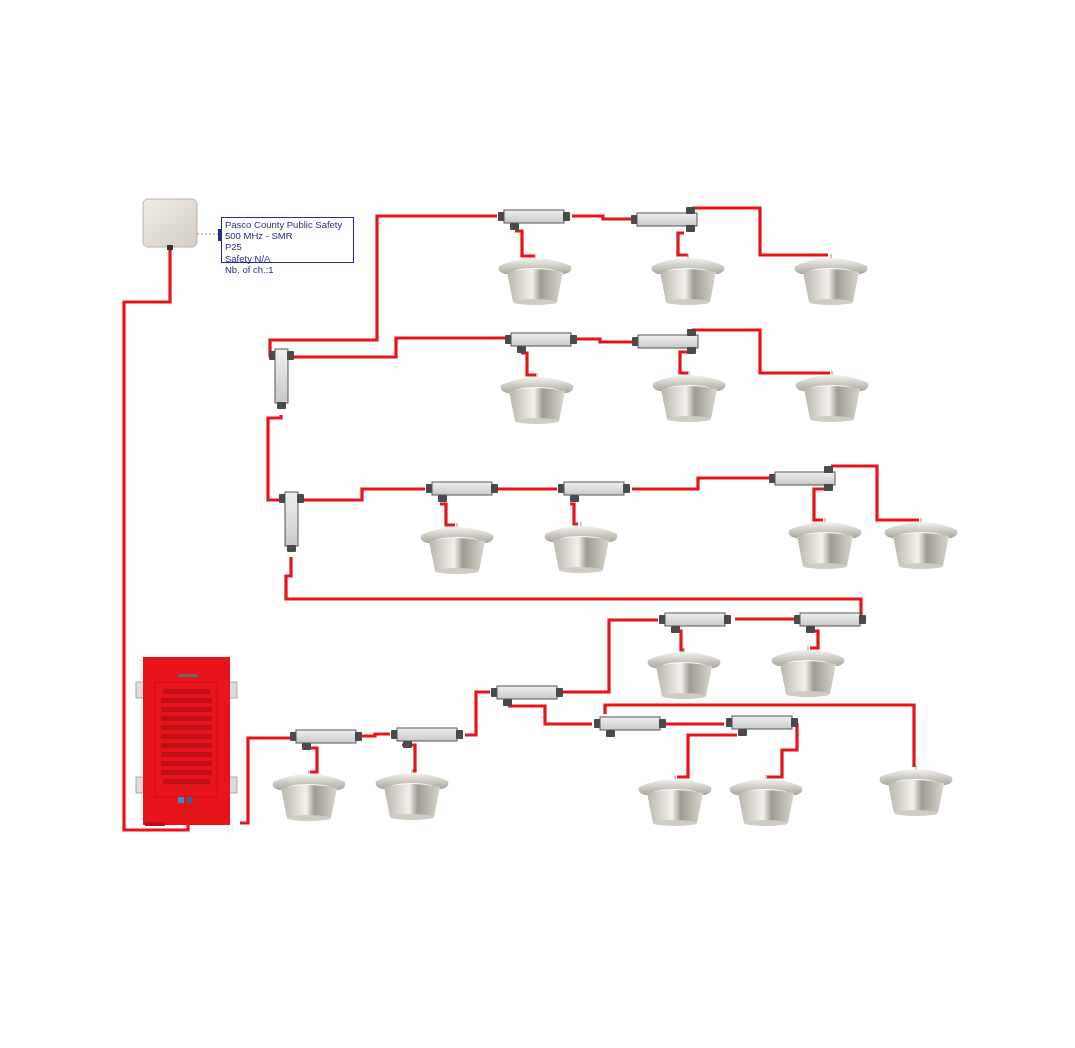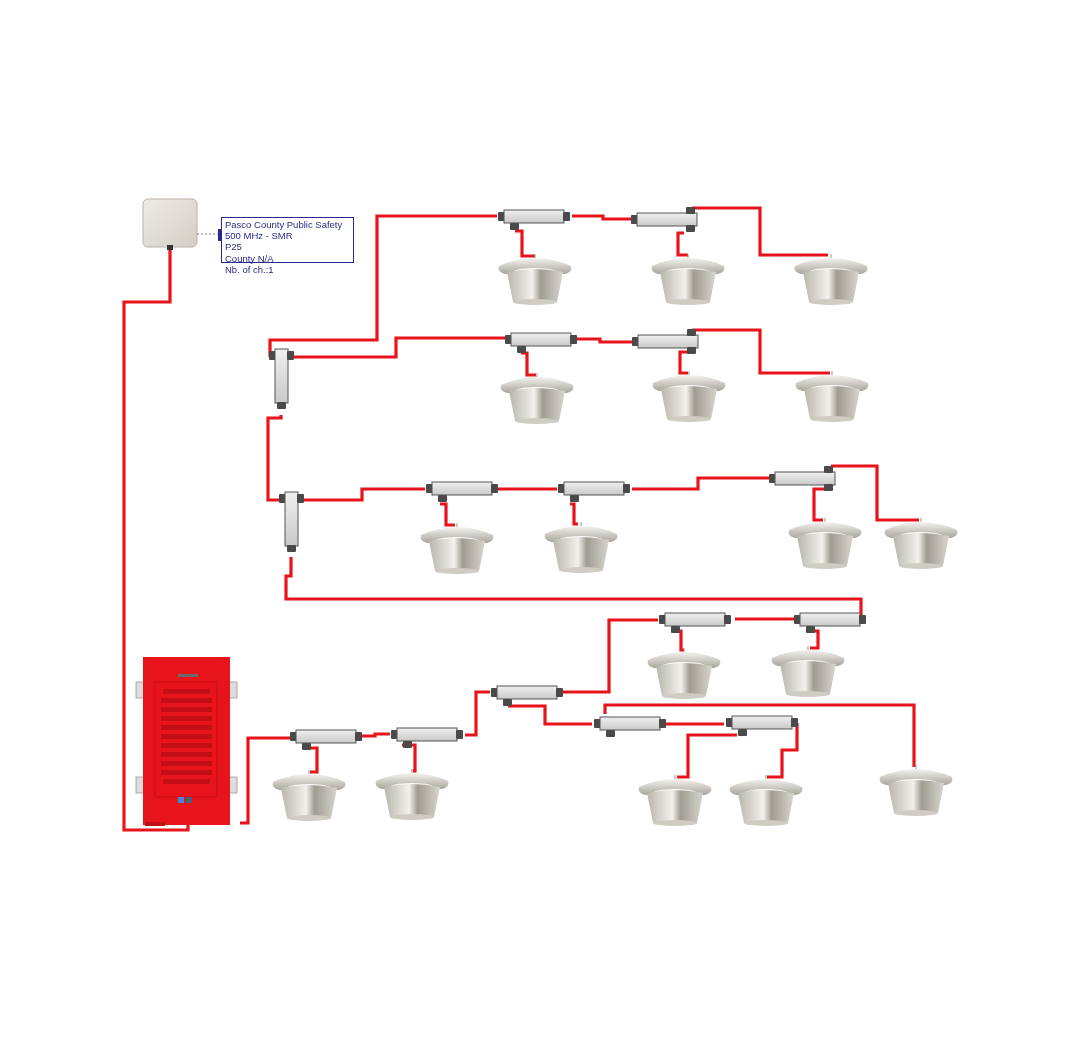--- a/index.html
+++ b/index.html
@@ -186,15 +186,15 @@
   <use href="#antenna" x="412" y="773"></use>
   <use href="#antenna" x="675" y="779"></use>
   <use href="#antenna" x="766" y="779"></use>
   <use href="#antenna" x="916" y="769"></use>
 </svg>
 
 <div class="info-box">
   <span class="info-line">Pasco County Public Safety</span>
   <span class="info-line">500 MHz - SMR</span>
   <span class="info-line">P25</span>
-  <span class="info-line">County N/A</span>
+  <span class="info-line">Safety N/A</span>
   <span class="info-line">Nb. of ch.:1</span>
 </div>
 
 </body></html>

